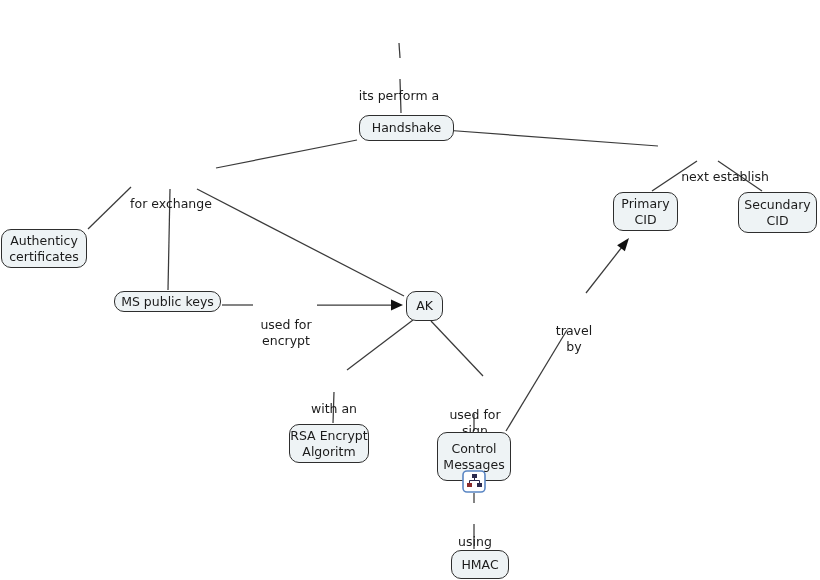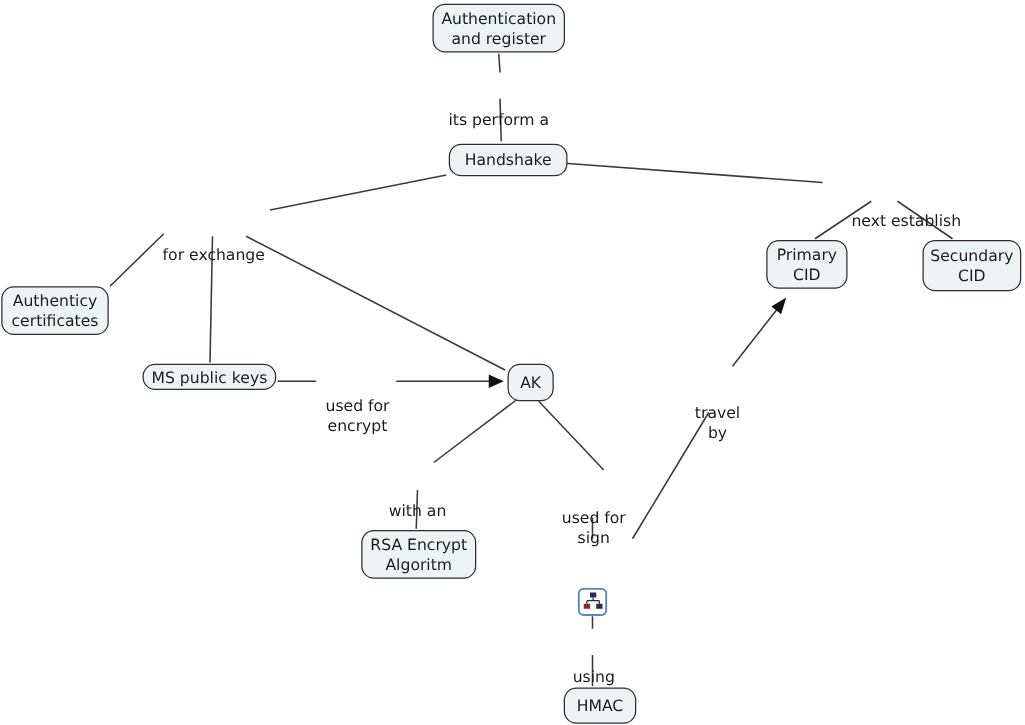--- a/index.html
+++ b/index.html
@@ -50,41 +50,41 @@
     <line x1="506" y1="431" x2="567" y2="330"></line>
     <line x1="586" y1="293" x2="622" y2="247"></line>
     <polygon points="629,238 624.9,251.3 617.1,245.2"></polygon>
     <line x1="444" y1="130" x2="658" y2="146"></line>
     <line x1="697" y1="161" x2="652" y2="191"></line>
     <line x1="718" y1="161" x2="762" y2="191"></line>
     <line x1="474" y1="493" x2="474" y2="503"></line>
     <line x1="474" y1="524" x2="474" y2="549"></line>
   </svg>
 
-  <div class="node" style="left:346px;top:3px;width:106px;height:39px">Authentication
-and register</div>
 
   <div class="node" style="left:359px;top:115px;width:95px;height:26px">Handshake</div>
 
   <div class="node" style="left:1px;top:229px;width:86px;height:39px">Authenticy
 certificates</div>
 
   <div class="node" style="left:114px;top:291px;width:107px;height:21px">MS public keys</div>
 
   <div class="node" style="left:406px;top:291px;width:37px;height:30px">AK</div>
 
   <div class="node" style="left:613px;top:192px;width:65px;height:39px">Primary
 CID</div>
 
   <div class="node" style="left:738px;top:192px;width:79px;height:41px">Secundary
 CID</div>
 
-  <div class="node" style="left:289px;top:424px;width:92px;height:39px">RSA Encrypt
+  <div class="node" style="left:289px;top:424px;width:80px;height:39px">RSA Encrypt
 Algoritm</div>
 
+  <div class="node" style="left:437px;top:432px;width:74px;height:49px">Control
+Messages</div>
 
   <div class="node" style="left:451px;top:550px;width:58px;height:29px">HMAC</div>
 
   <div class="link-label" style="left:399px;top:68px">its perform a</div>
 
   <div class="link-label" style="left:171px;top:176px">for exchange</div>
 
   <div class="link-label" style="left:725px;top:149px">next establish</div>
 
   <div class="link-label" style="left:286px;top:305px">used for

